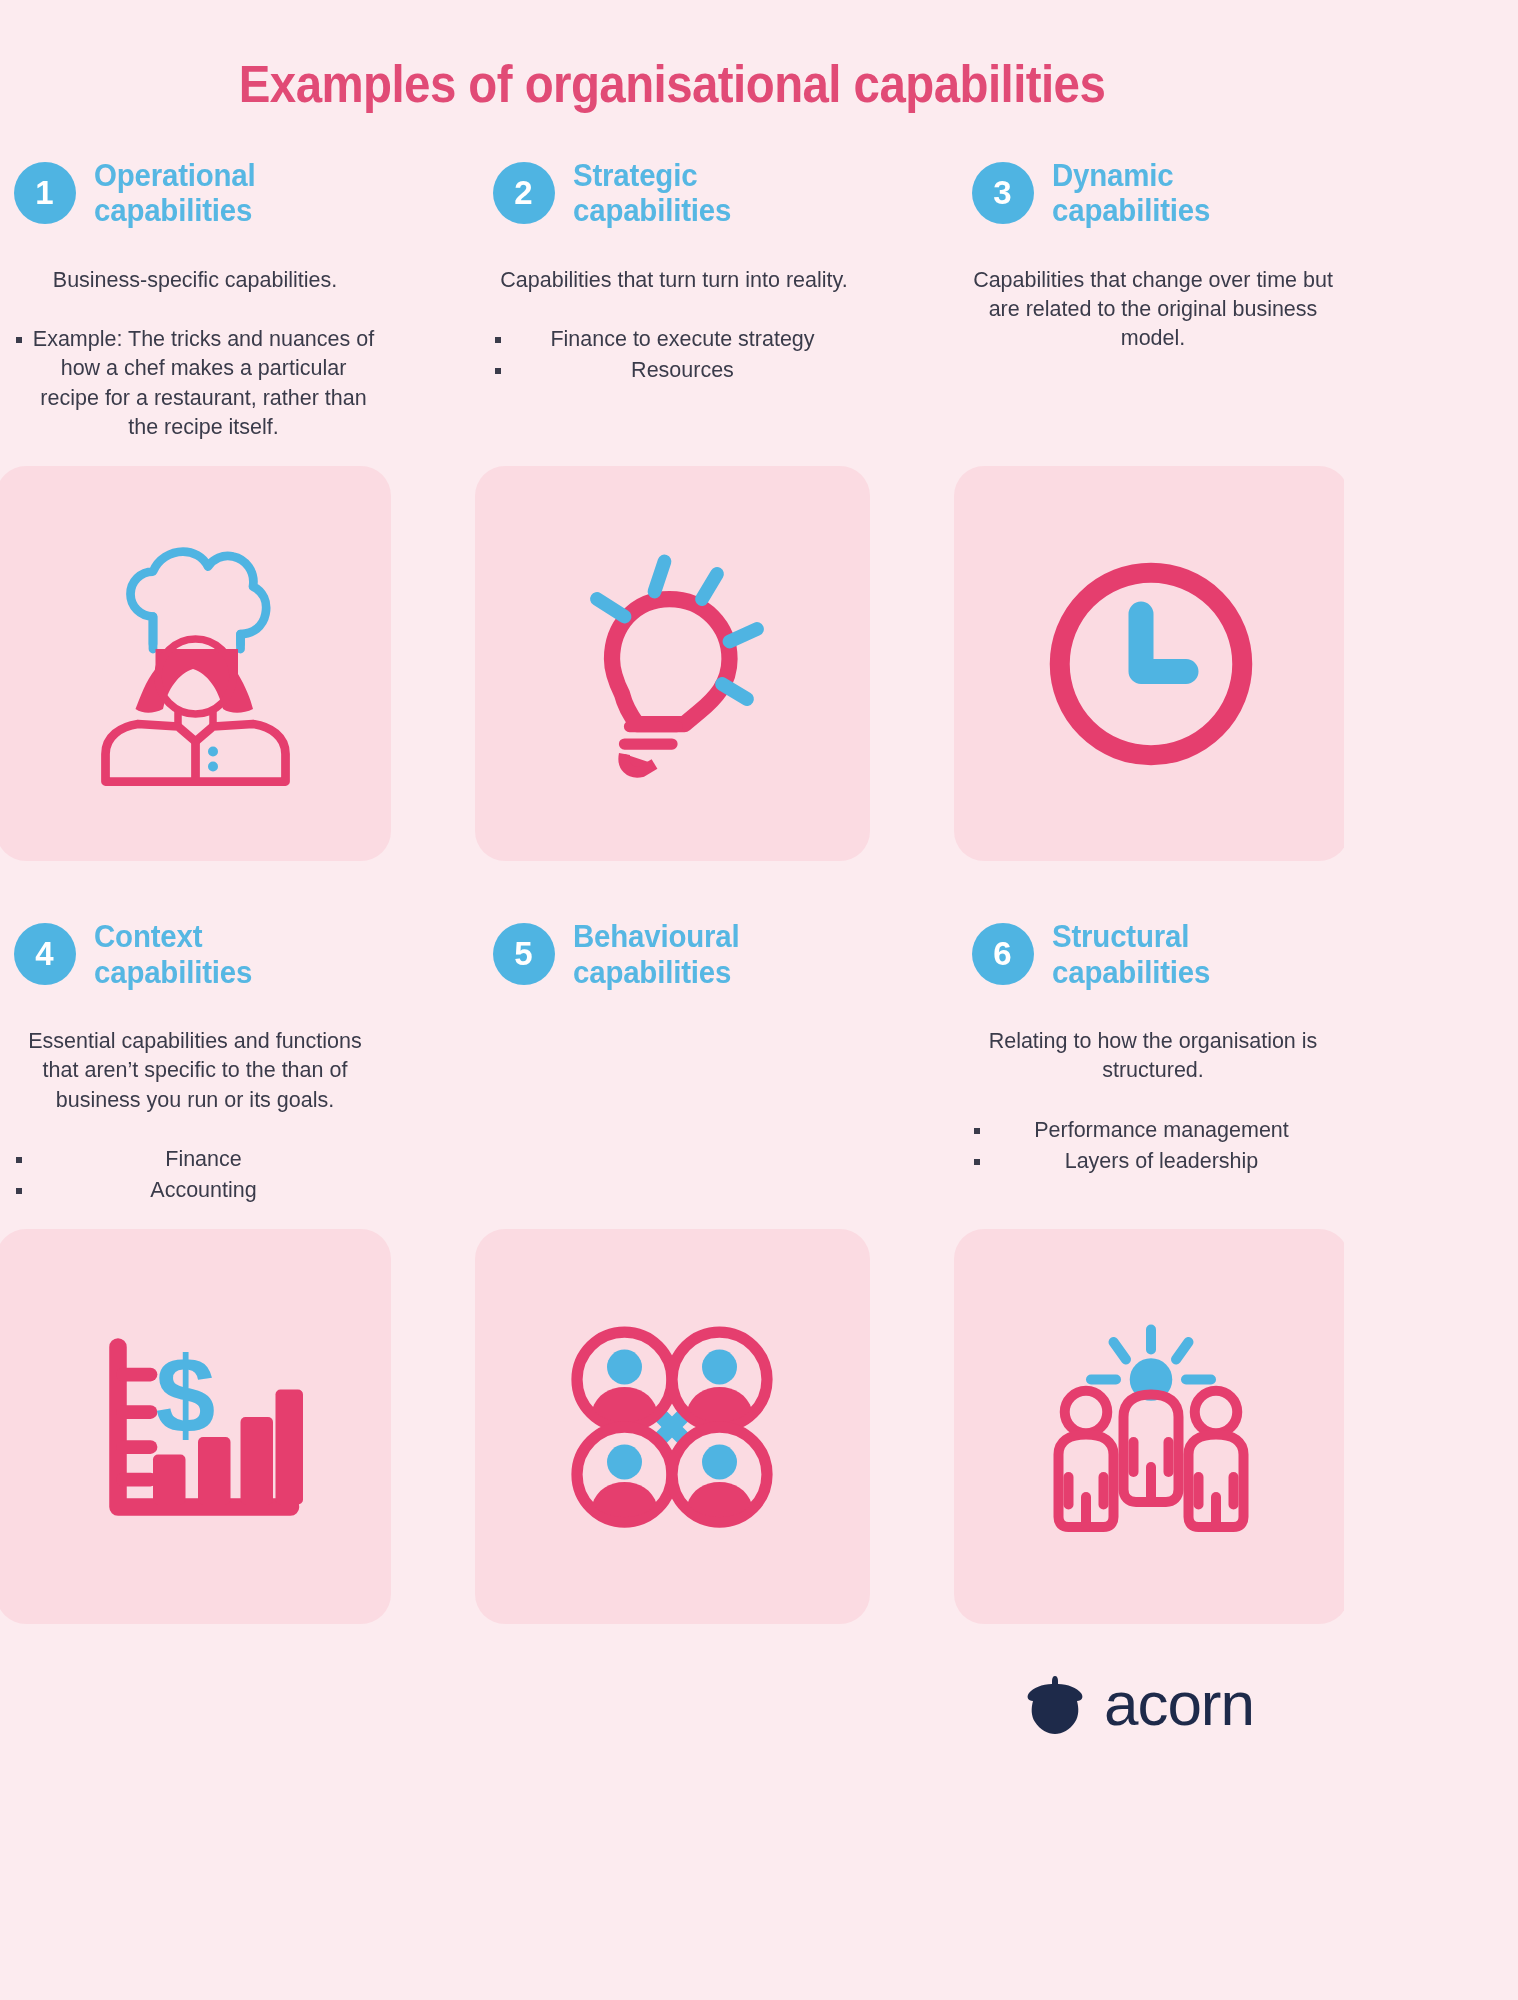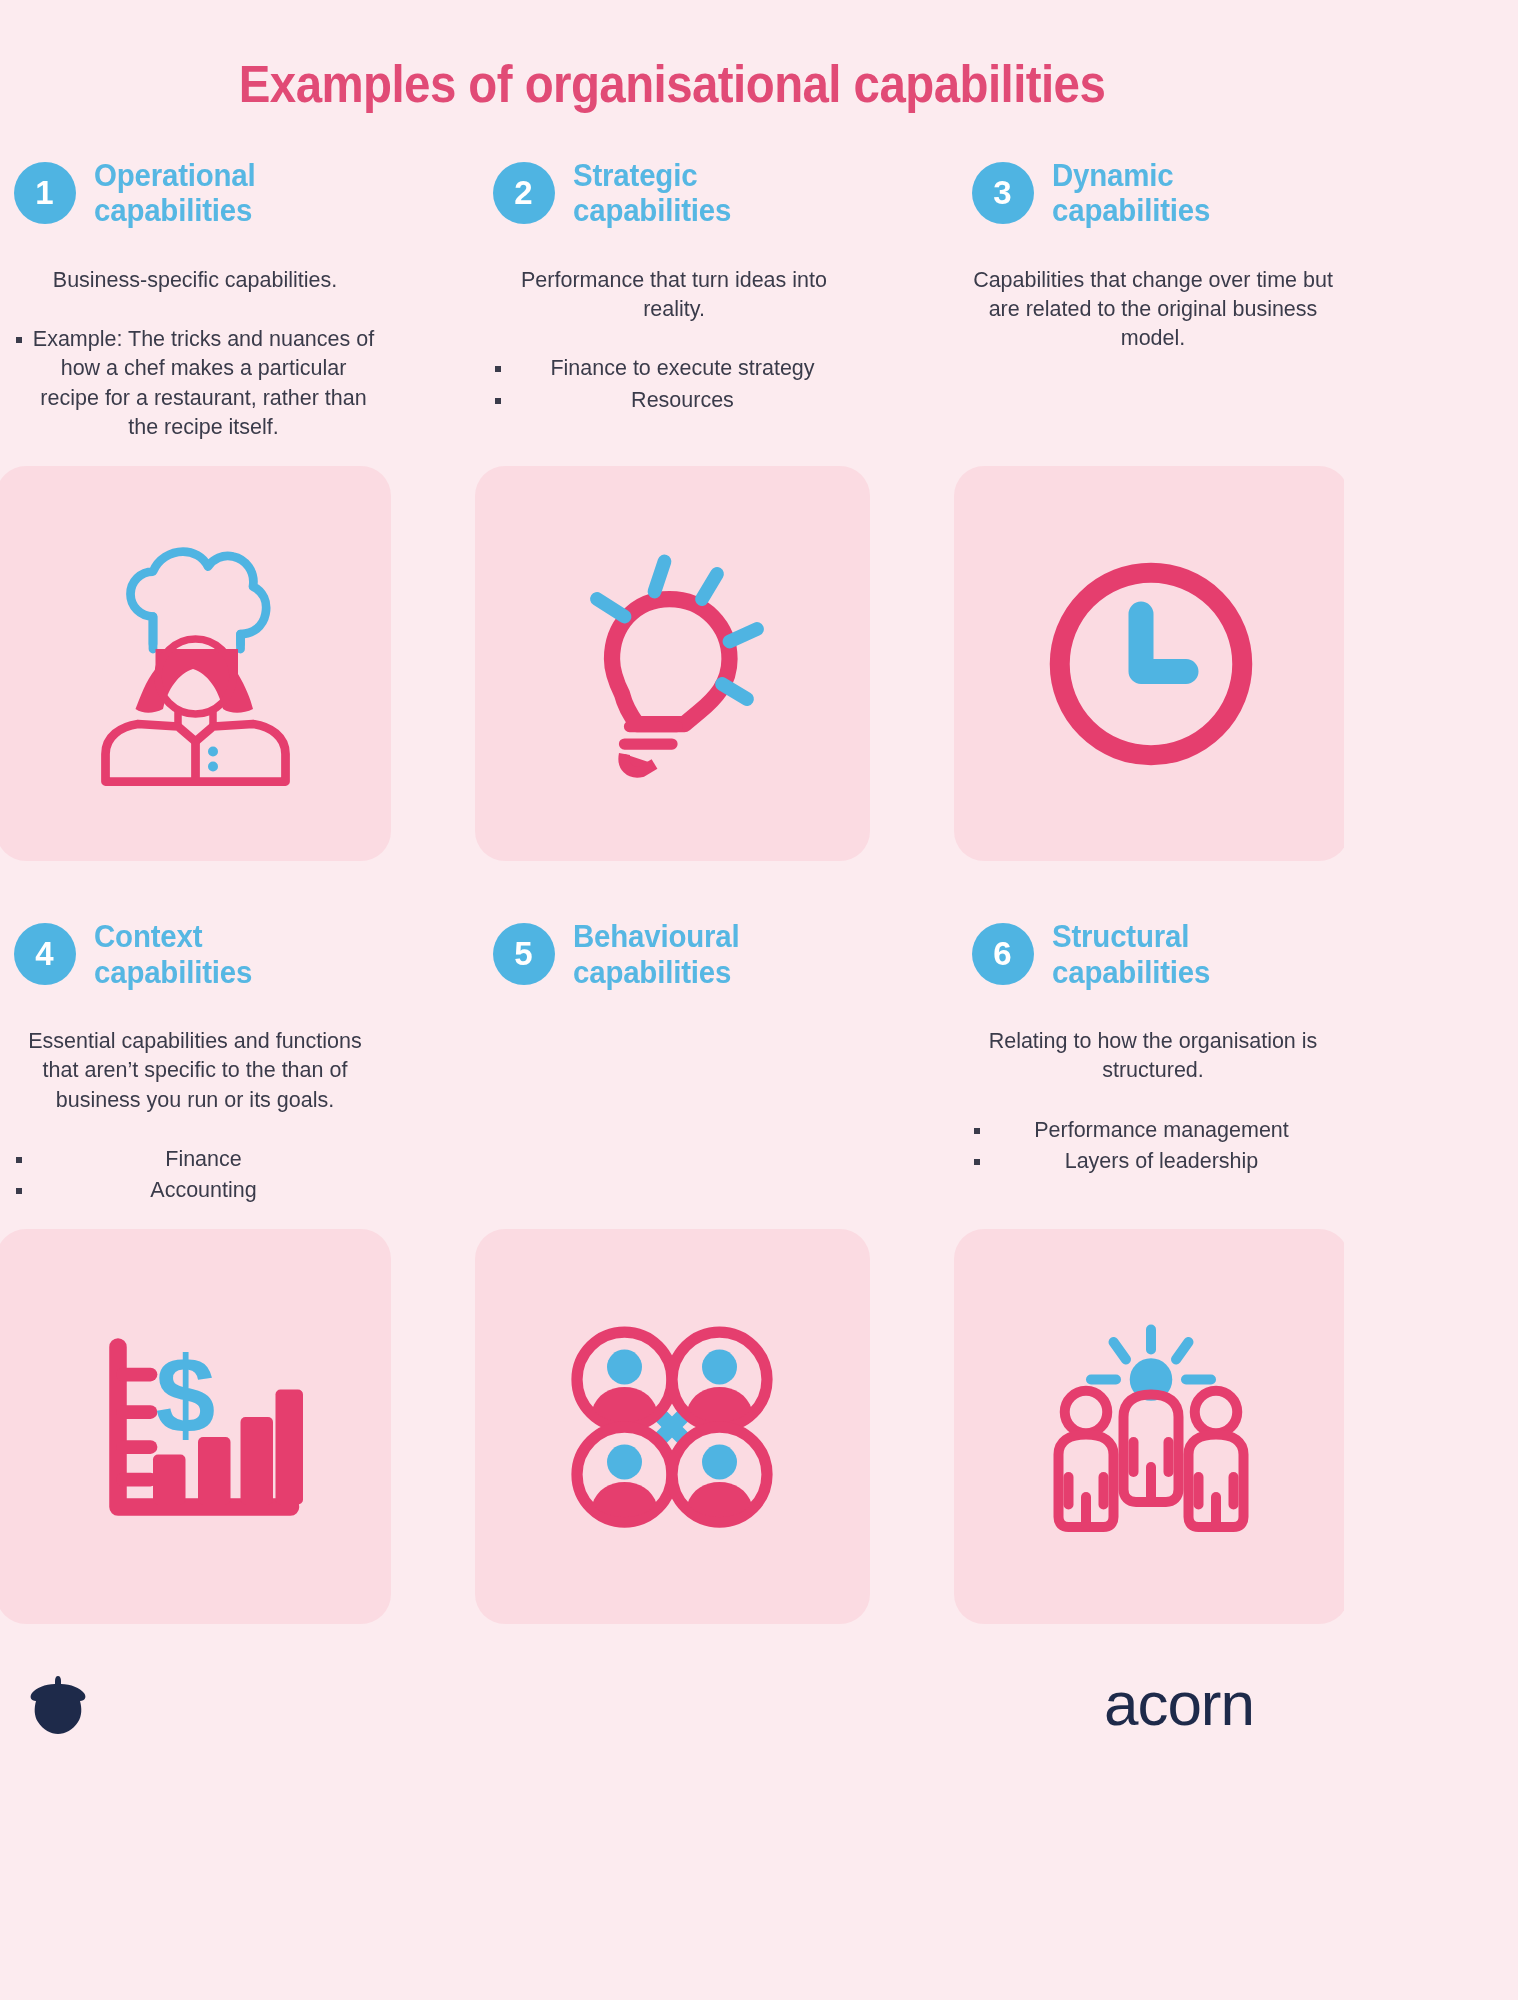--- a/index.html
+++ b/index.html
@@ -129,21 +129,21 @@
   .tile svg { width: 250px; height: 250px; display: block; }
 
   .row1-tiles { margin-top: 22px; }
   .row2-head  { margin-top: 52px; }
   .row2-tiles { margin-top: 22px; }
 
   
   .footer {
     display: flex;
     align-items: center;
-    justify-content: space-between;
+    justify-content: flex-end;
     gap: 19px;
     padding-right: 90px;
     margin-top: 48px;
     padding-left: 28px;
   }
   .logo-word {
     color: #1E2A4A;
     font-size: 62px;
     letter-spacing: -1px;
     line-height: 1;
@@ -176,21 +176,21 @@
 
     <div class="cardcol">
       <div class="card-head">
         <div class="num-circle">2</div>
         <div class="card-title">
           <div>Strategic</div>
           <div>capabilities</div>
         </div>
       </div>
       <div class="card-body">
-        <p class="lead">Performance that turn ideas into reality.</p>
+        <p class="lead">Capabilities that turn turn into reality.</p>
         <ul class="bullets">
           <li>Finance to execute strategy</li>
           <li>Resources</li>
         </ul>
       </div>
     </div>
 
     <div class="cardcol">
       <div class="card-head">
         <div class="num-circle">3</div>

